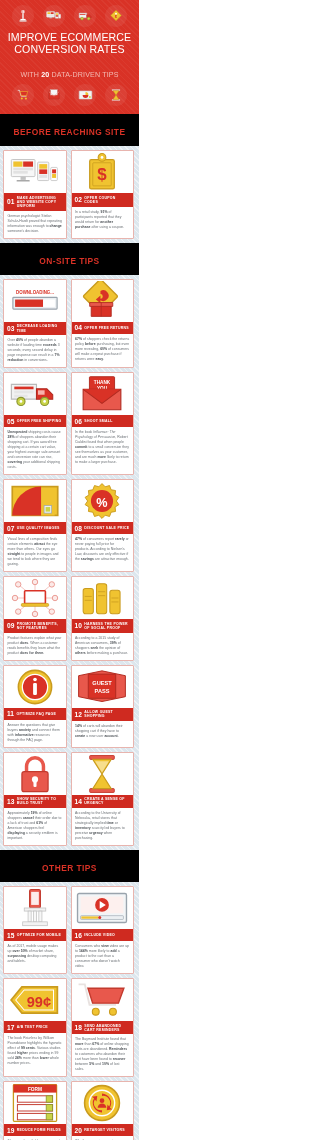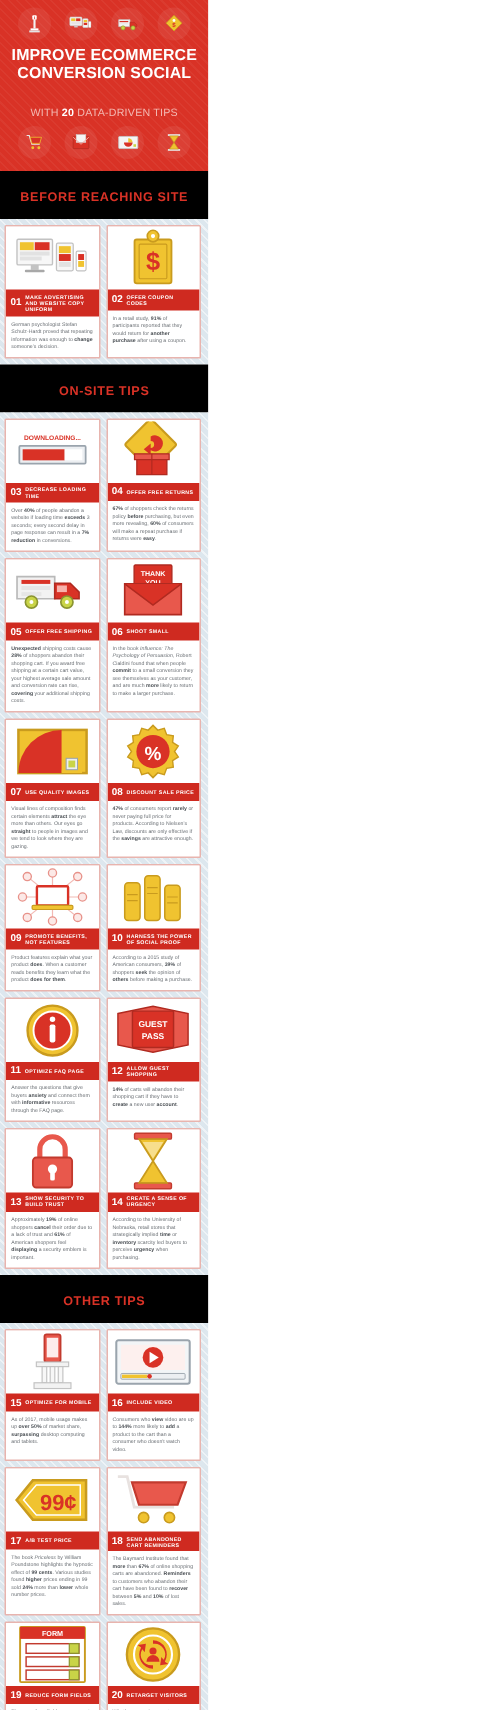--- a/index.html
+++ b/index.html
@@ -36,21 +36,21 @@
     border-radius: 50%;
     background: rgba(255,255,255,0.07);
     display: flex; align-items: center; justify-content: center;
     flex: 0 0 22px;
   }
   .icon-circle svg { display: block; }
 
   .title-block { padding: 4px 2px 3px; }
   .title-line {
     color: #ffffff;
-    font-weight: bold;
+    font-weight: normal;
     font-size: 10.6px;
     line-height: 11.6px;
     letter-spacing: 0.1px;
   }
   .subtitle {
     color: #f3b9b2;
     font-size: 7.1px;
     line-height: 10px;
     letter-spacing: 0.15px;
     font-weight: normal;
@@ -178,21 +178,21 @@
         <svg width="14" height="14" viewBox="0 0 24 24">
           <path d="M12 2 L21 11 L12 20 L3 11 Z" fill="#f0c330" stroke="#c99b1e" stroke-width="1"></path>
           <circle cx="12" cy="8" r="1.6" fill="#fff"></circle>
           <text x="12" y="16" font-size="7" fill="#d93226" text-anchor="middle" font-weight="bold" font-family="Liberation Sans, sans-serif">$</text>
         </svg>
       </span>
     </div>
 
     <div class="title-block">
       <div class="title-line">IMPROVE ECOMMERCE</div>
-      <div class="title-line">CONVERSION SOCIAL</div>
+      <div class="title-line">CONVERSION RATES</div>
       <div class="subtitle"><span>WITH </span><b>20</b><span> DATA-DRIVEN TIPS</span></div>
     </div>
 
     <div class="icon-row">
       <span class="icon-circle">
         <svg width="14" height="14" viewBox="0 0 24 24">
           <path d="M3 4 h3 l3 10 h9" fill="none" stroke="#e8e8e8" stroke-width="1.4"></path>
           <path d="M7 6 h13 l-2 7 H9 z" fill="#d93226" stroke="#f0c330" stroke-width="0.9"></path>
           <circle cx="10" cy="18" r="1.7" fill="#f0c330"></circle>
           <circle cx="17" cy="18" r="1.7" fill="#f0c330"></circle>

